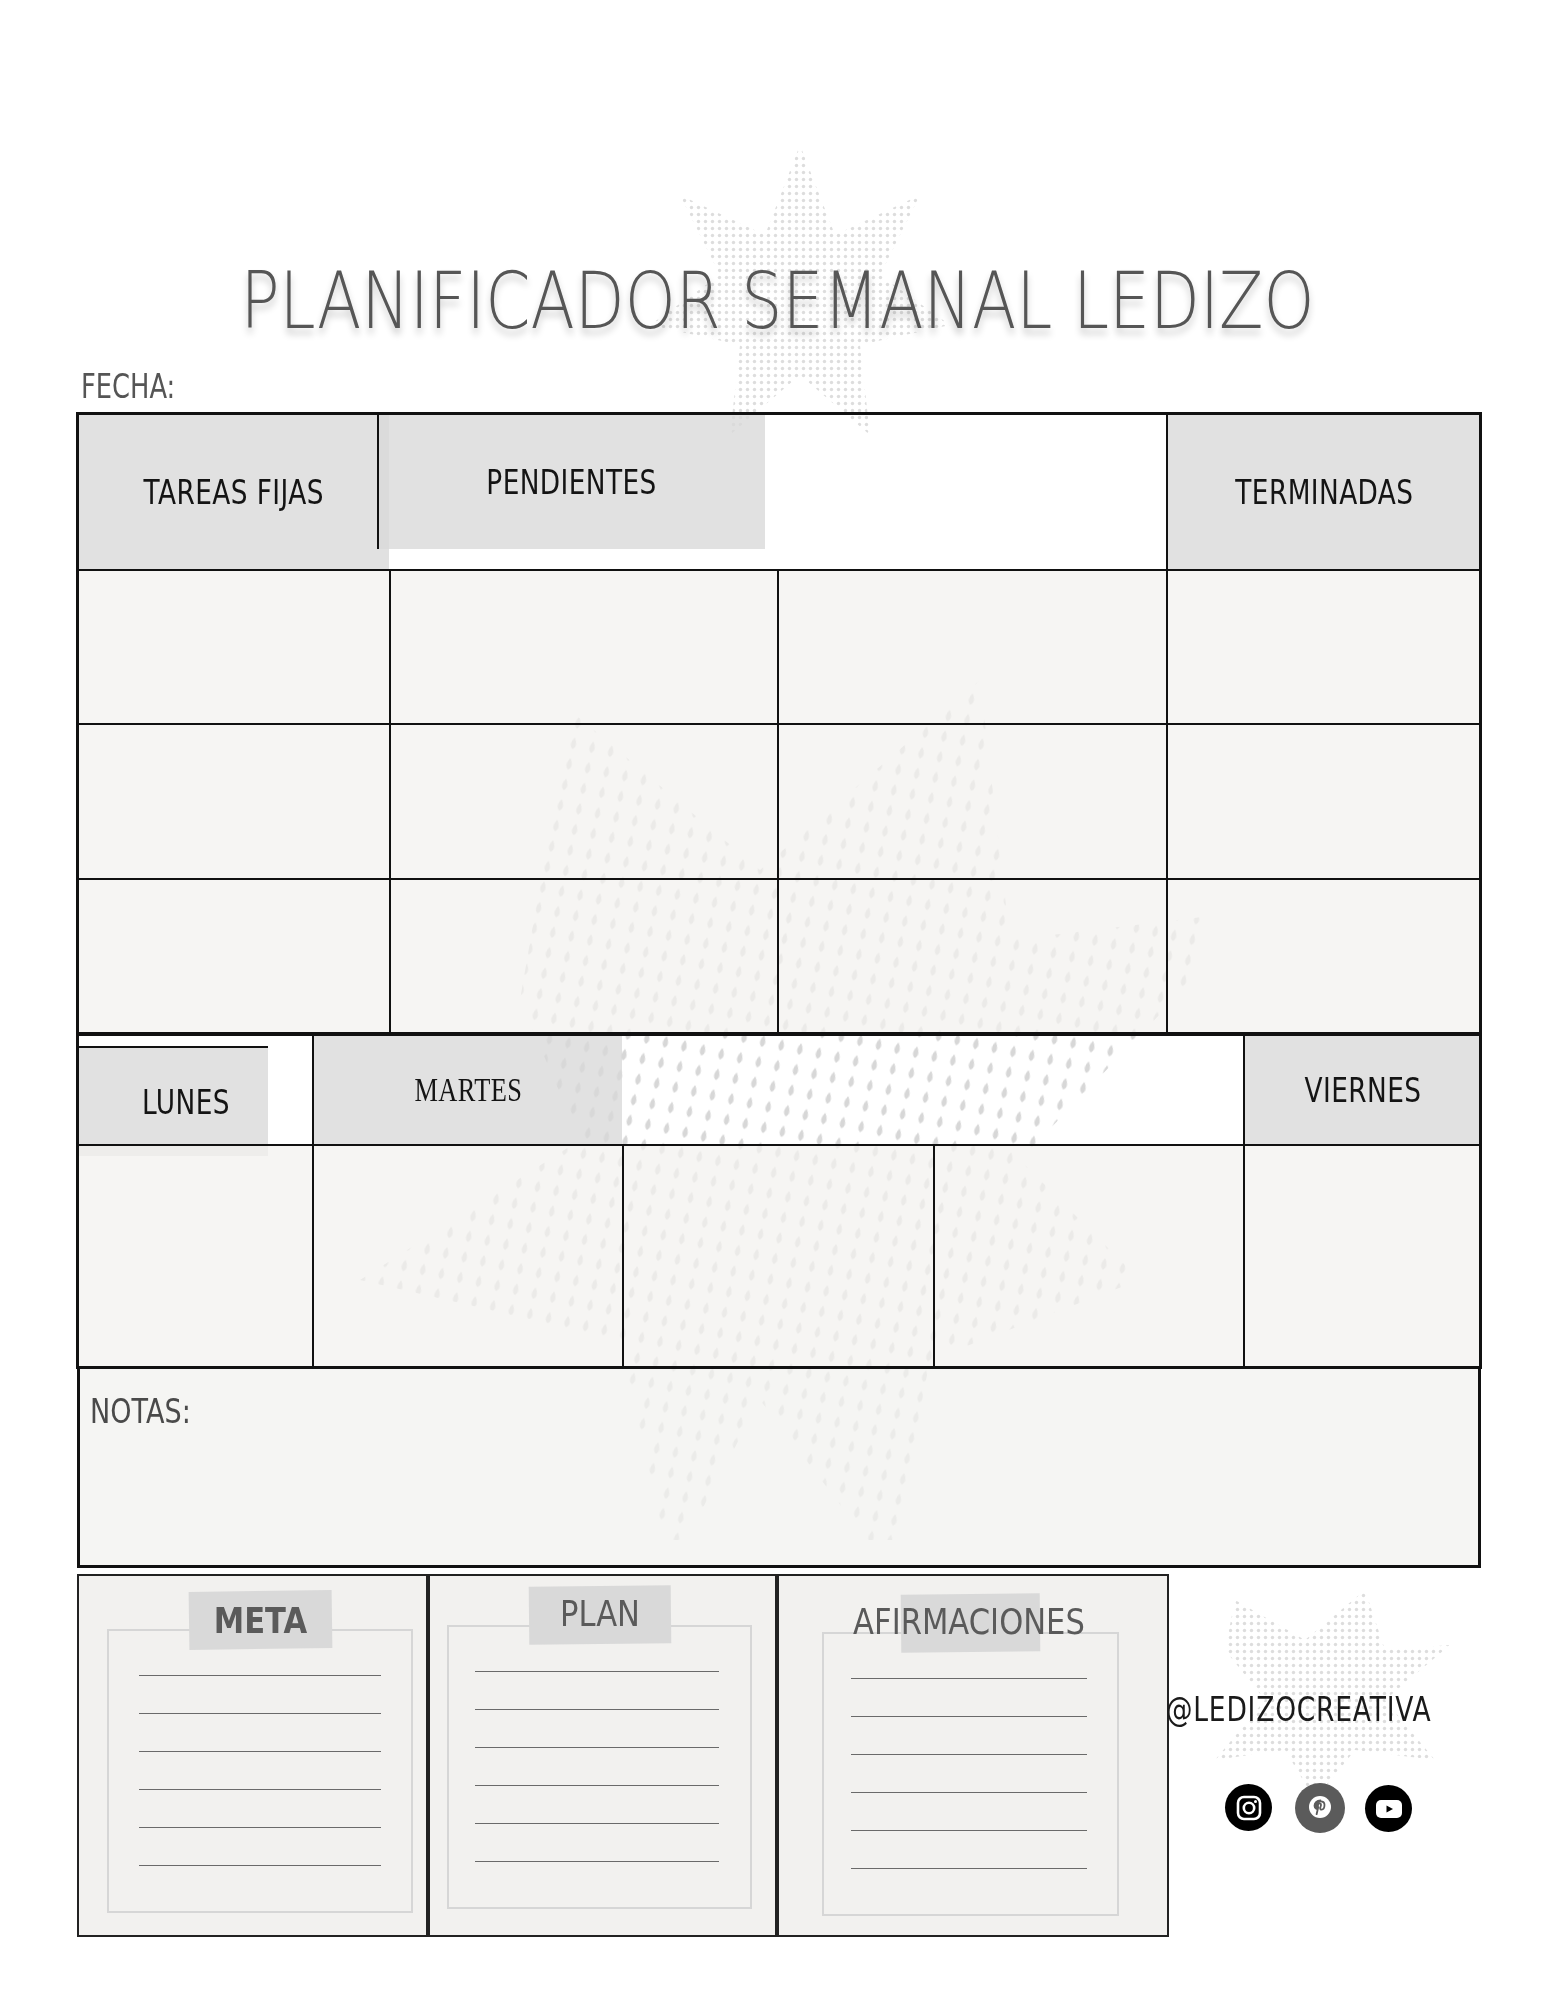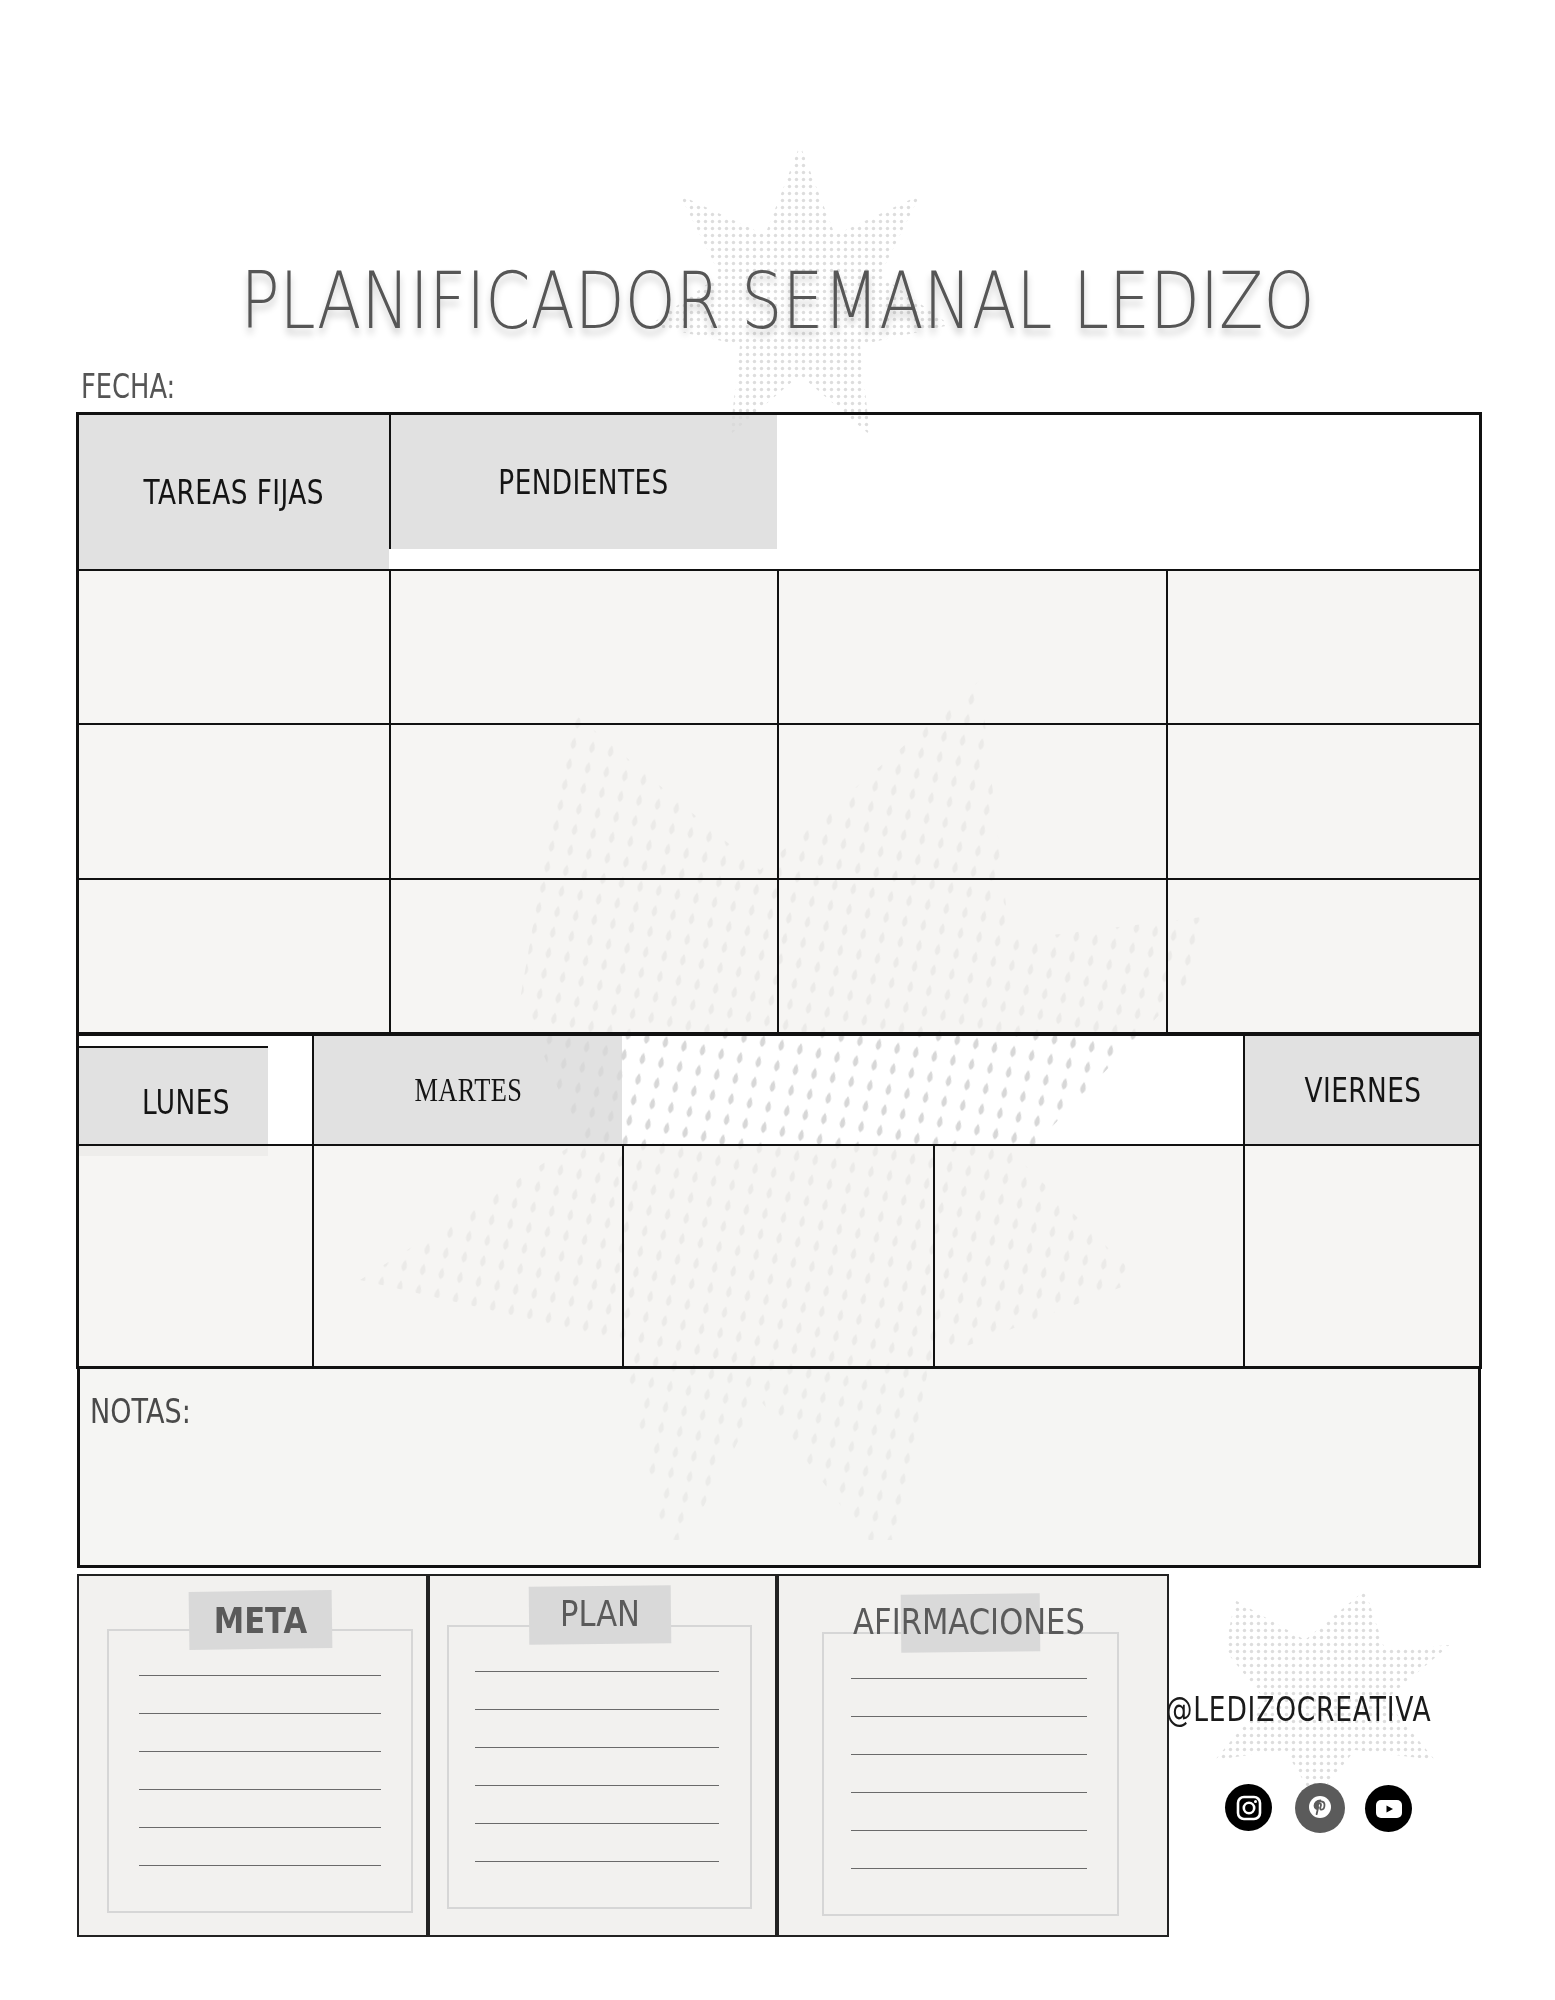--- a/index.html
+++ b/index.html
@@ -87,22 +87,25 @@
 </svg>
 
 <div class="abs title">PLANIFICADOR SEMANAL LEDIZO</div>
 <div class="abs fecha">FECHA:</div>
 
 <div class="grid" style="left:77px; top:413px; width:1404px; height:621px;">
 
   <div class="cell head" style="left:0; top:0; width:312px; height:156px;">
     <span class="lbl">TAREAS FIJAS</span>
   </div>
-  <div class="cell head" style="left:312px; top:0; width:388px; height:136px;">
+  <div class="cell head" style="left:300px; top:0; width:388px; height:136px;">
     <span class="lbl">PENDIENTES</span>
+  </div>
+  <div class="cell head" style="left:1089px; top:0; width:315px; height:156px;">
+    <span class="lbl">TERMINADAS</span>
   </div>
 
   <div class="cell" style="left:0; top:156px; width:312px; height:154px;"></div>
   <div class="cell" style="left:312px; top:156px; width:388px; height:154px;"></div>
   <div class="cell" style="left:700px; top:156px; width:389px; height:154px;"></div>
   <div class="cell" style="left:1089px; top:156px; width:315px; height:154px;"></div>
 
   <div class="cell" style="left:0; top:310px; width:312px; height:155px;"></div>
   <div class="cell" style="left:312px; top:310px; width:388px; height:155px;"></div>
   <div class="cell" style="left:700px; top:310px; width:389px; height:155px;"></div>

